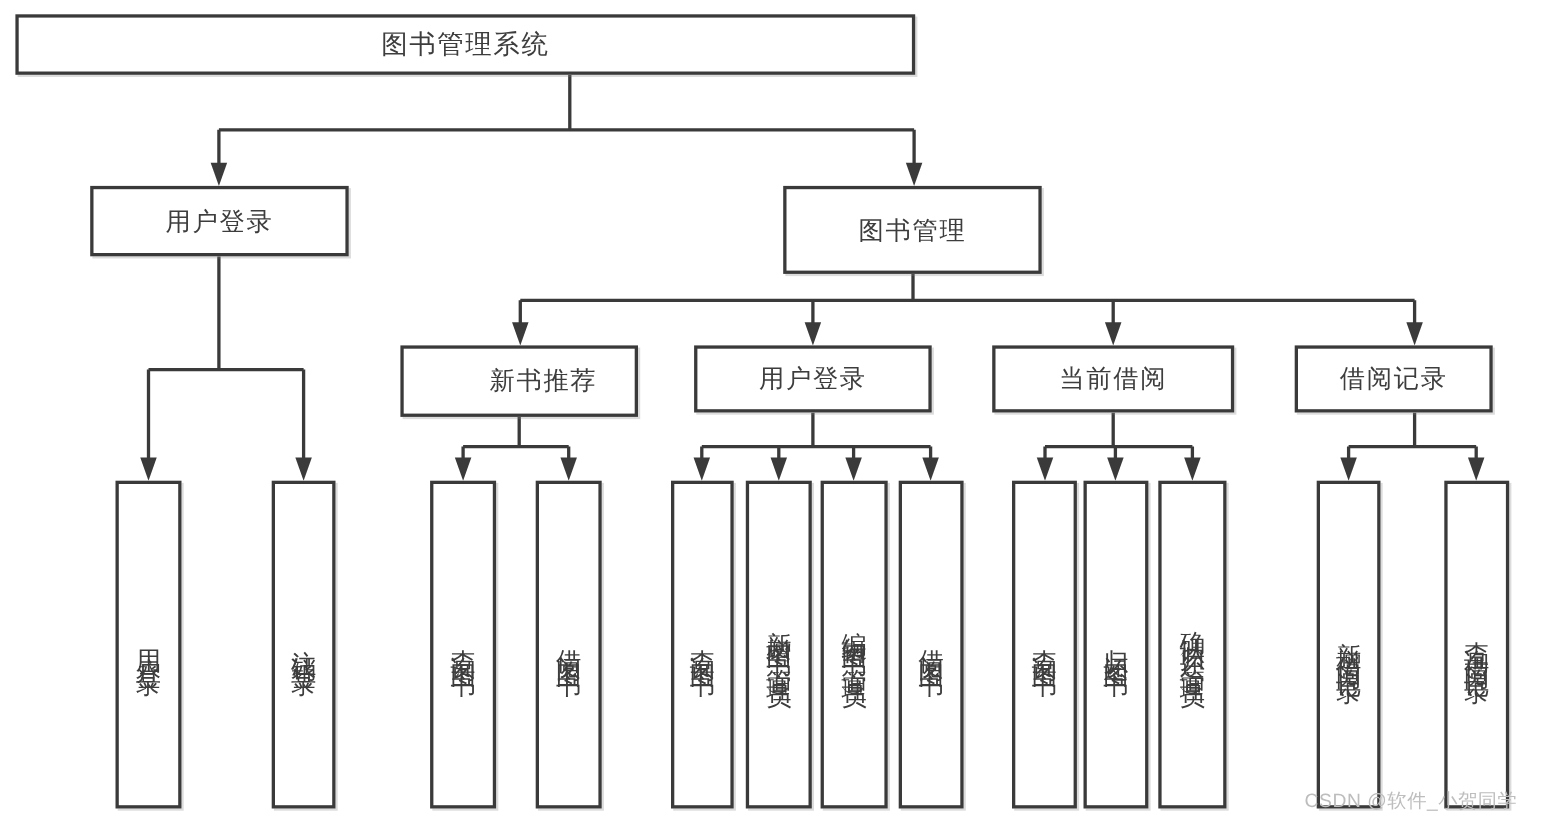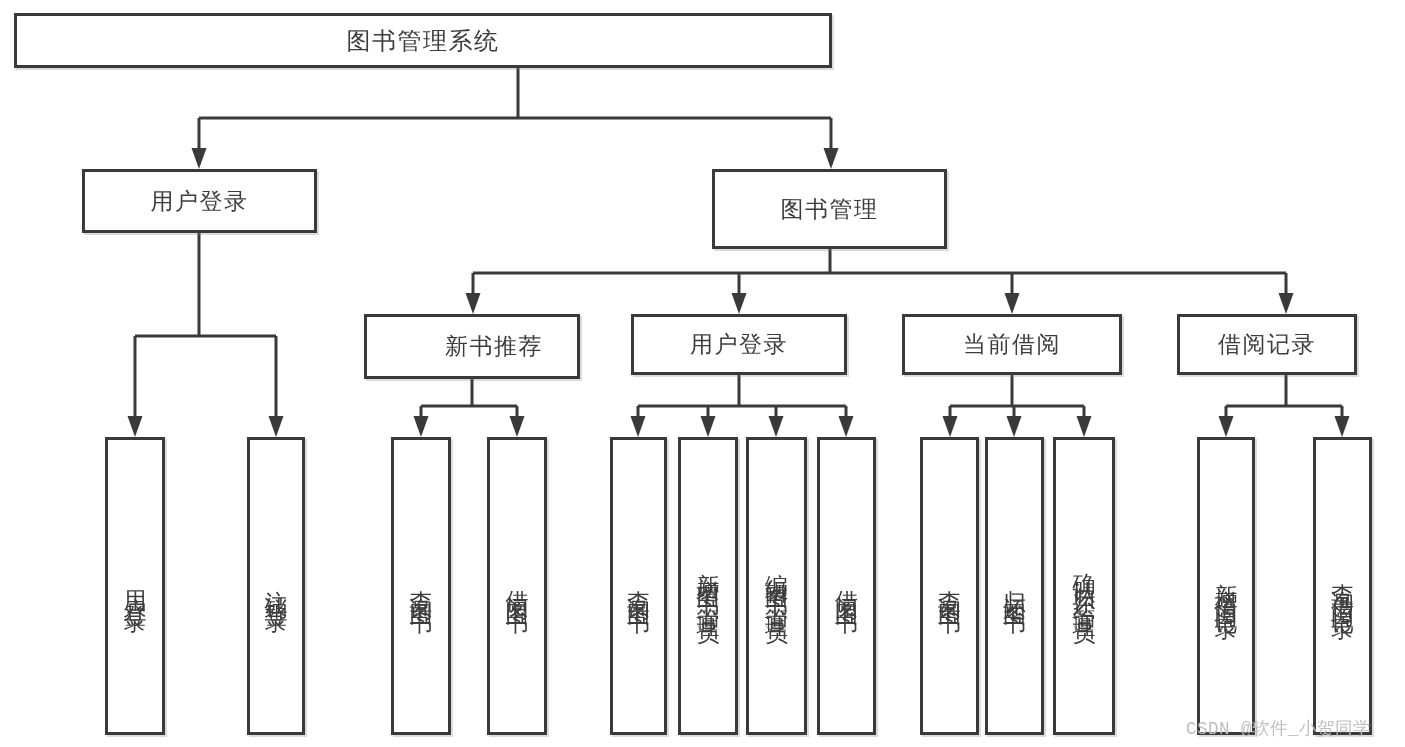--- a/index.html
+++ b/index.html
@@ -46,21 +46,20 @@
   }
   .watermark {
     position: absolute;
     left: 1186px;
     top: 716px;
     font-size: 17.5px;
     color: #bdbdbd;
     letter-spacing: 0.5px;
     white-space: nowrap;
     z-index: 5;
-    font-family: Liberation Mono, monospace;
   }
 </style>
 </head>
 <body>
 
 <div class="canvas">
 
   <svg class="wires" viewBox="0 0 1405 747" aria-hidden="true">
     <g stroke="#3a3a3a" stroke-width="3" fill="none">
 

